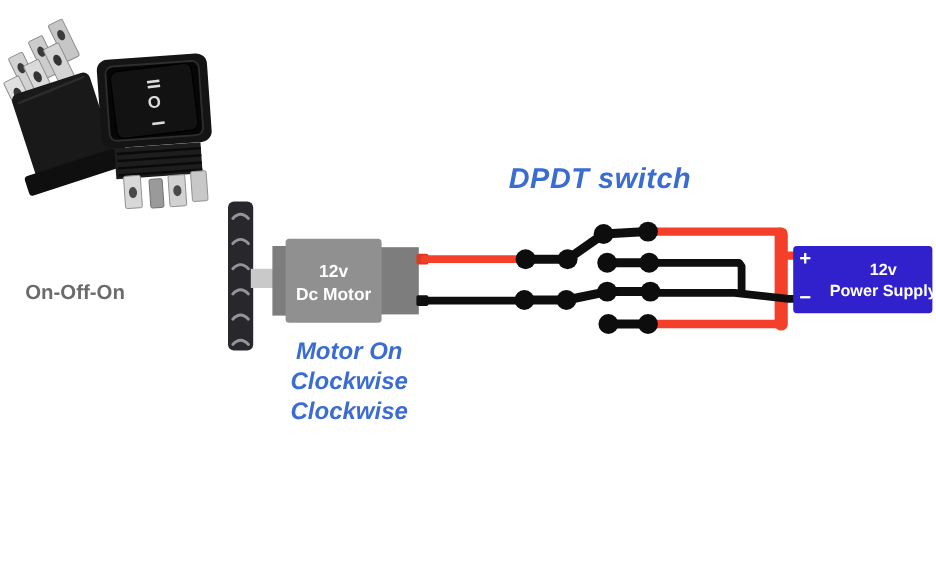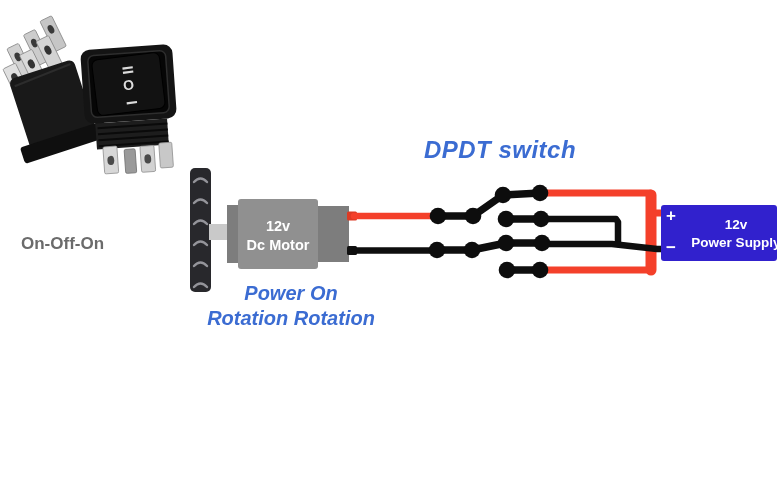--- a/index.html
+++ b/index.html
@@ -102,22 +102,22 @@
   </g>
 </svg>
 
 <div id="switch-caption" class="abs">
   <div>On-Off-On</div>
 </div>
 
 <div id="dpdt-title" class="abs">DPDT switch</div>
 
 <div id="motor-status" class="abs">
-  <div>Power On</div>
-  <div>Rotation Rotation</div>
+  <div>Motor On</div>
+  <div>Clockwise Clockwise</div>
 </div>
 
 <svg id="diagram-svg" class="abs" width="780" height="481" viewBox="0 0 780 481">
 
   <g>
     <rect x="190" y="168" width="21" height="124" rx="5" fill="#28282c"></rect>
     <g stroke="#94949a" stroke-width="2.4" fill="none" stroke-linecap="round">
       <path d="M194,182 Q200.5,175 207,182"></path>
       <path d="M194,203 Q200.5,196 207,203"></path>
       <path d="M194,224 Q200.5,217 207,224"></path>

